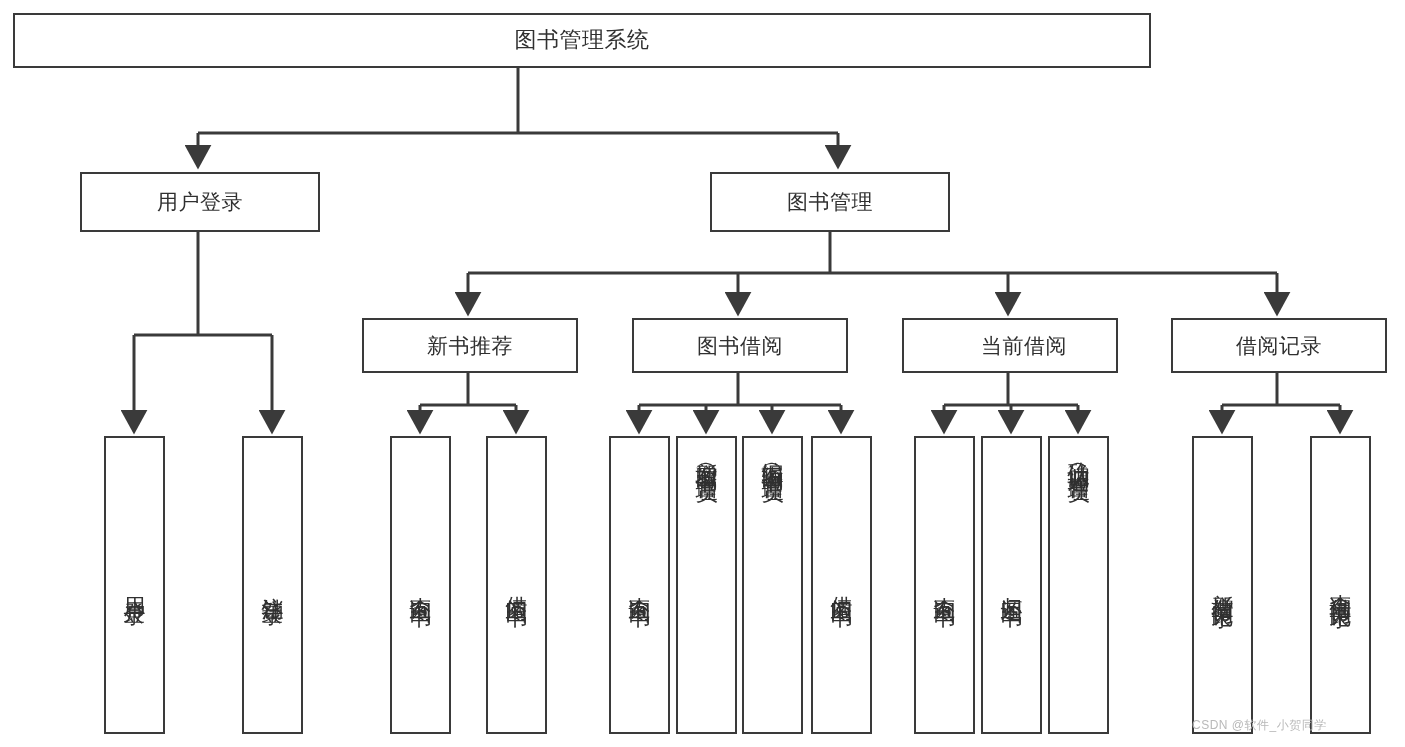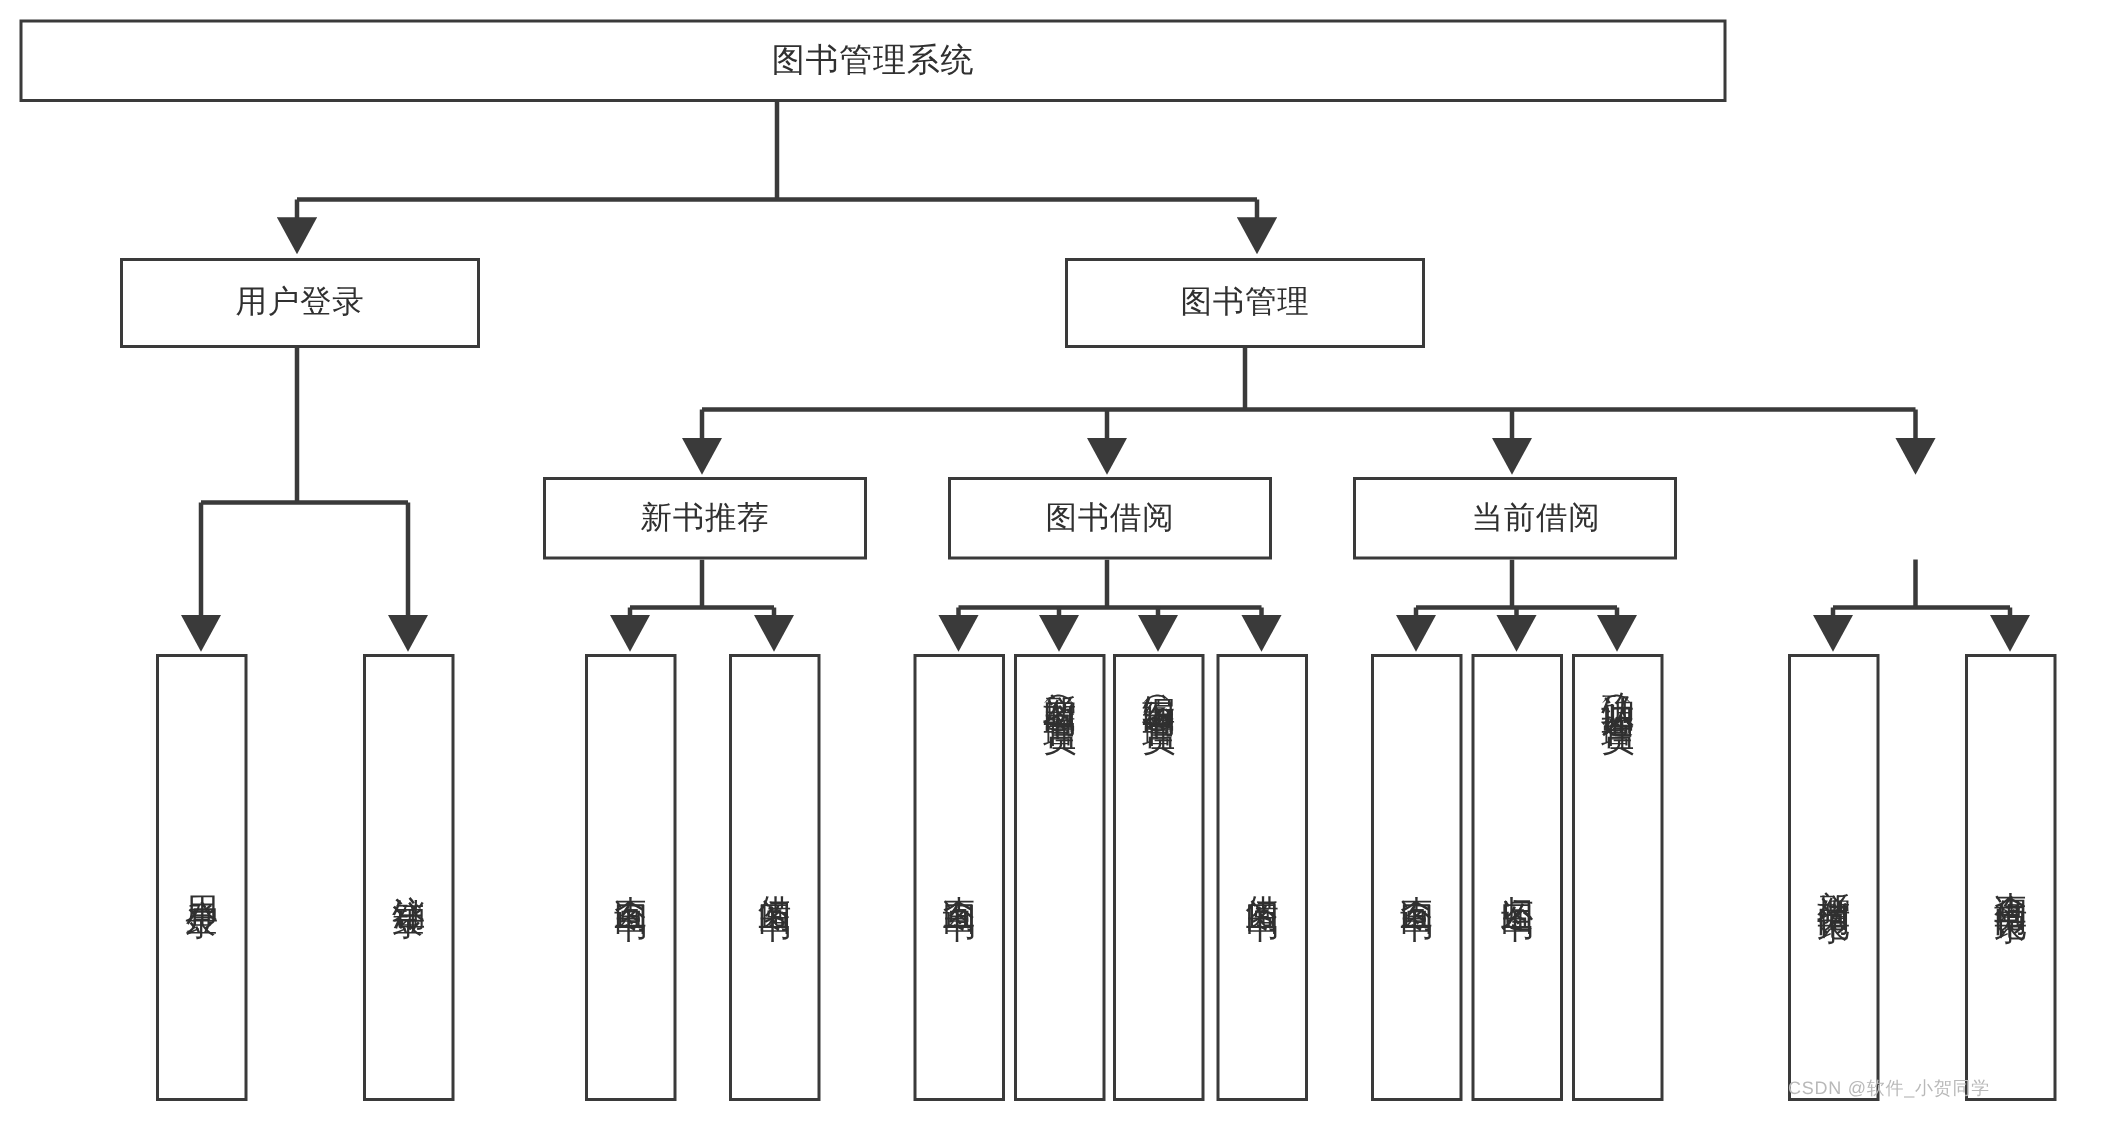--- a/index.html
+++ b/index.html
@@ -138,20 +138,23 @@
 
   <div class="node horiz" style="left:362px; top:318px; width:216px; height:55px;">
     <span class="label">新书推荐</span>
   </div>
   <div class="node horiz" style="left:632px; top:318px; width:216px; height:55px;">
     <span class="label">图书借阅</span>
   </div>
   <div class="node horiz" style="left:902px; top:318px; width:216px; height:55px;padding-left:28px;">
     <span class="label">当前借阅</span>
   </div>
+  <div class="node horiz" style="left:1171px; top:318px; width:216px; height:55px;">
+    <span class="label">借阅记录</span>
+  </div>
 
   <div class="node vert" style="left:104px; top:436px; width:61px; height:298px;">
     <span class="label">用户登录</span>
   </div>
   <div class="node vert" style="left:242px; top:436px; width:61px; height:298px;">
     <span class="label">注销登录</span>
   </div>
 
   <div class="node vert" style="left:390px; top:436px; width:61px; height:298px;">
     <span class="label">查询图书</span>

